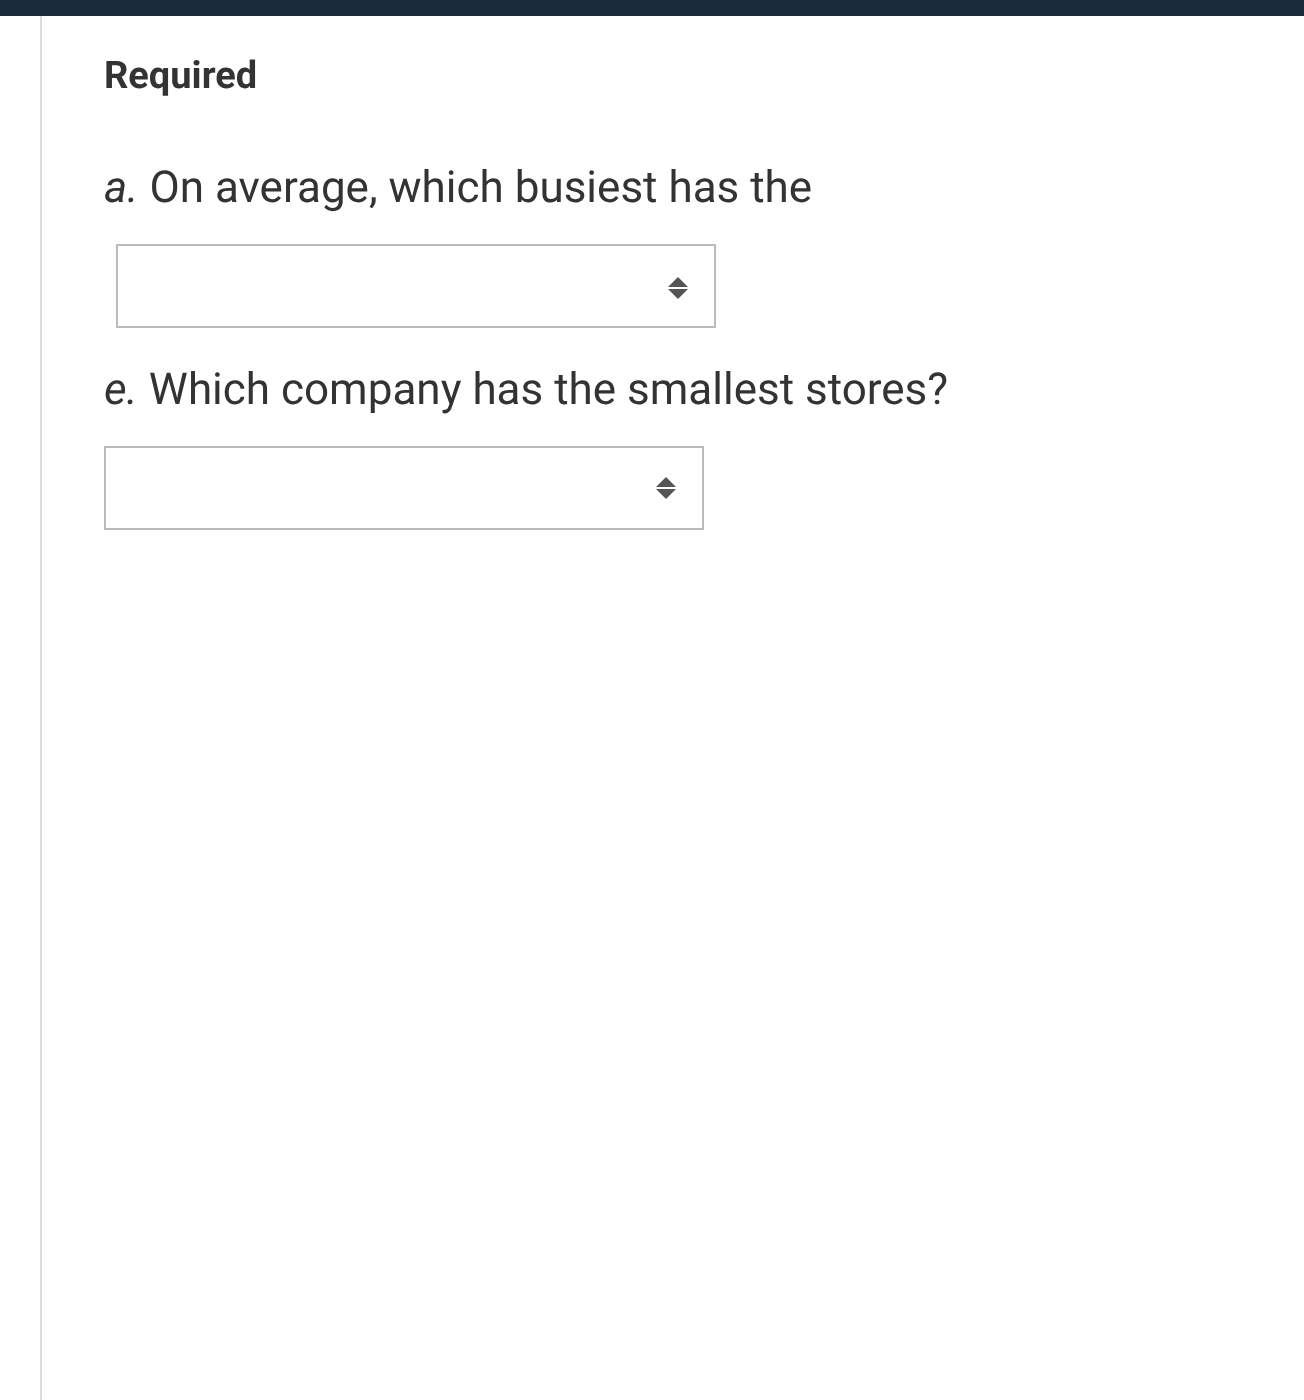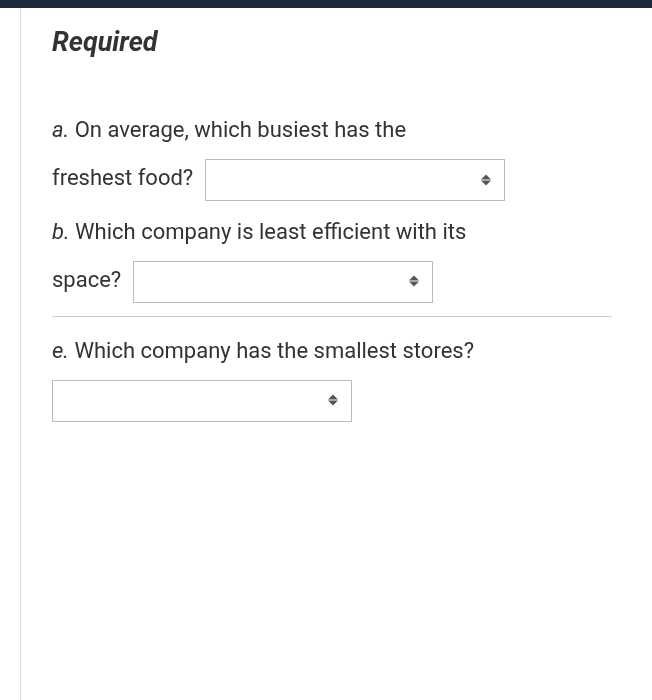--- a/index.html
+++ b/index.html
@@ -25,24 +25,23 @@
       top: 8px;
       bottom: 0;
       width: 1px;
       background: #ddd;
     }
     .content {
       padding: 18px 40px 40px 52px;
     }
     .required-heading {
       font-weight: 700;
-      font-size: 27px;
+      font-size: 19px;
       color: #333;
-      margin-bottom: 48px;
-      font-style: italic;
+      margin-bottom: 22px;
     }
     .question-row {
       font-size: 22px;
       color: #333;
       line-height: 2.2;
       margin-bottom: 4px;
     }
     .question-row.with-divider {
       border-bottom: 1px solid #ccc;
       padding-bottom: 10px;
@@ -100,42 +99,29 @@
 
 <div class="top-bar"></div>
 <div class="left-border"></div>
 
 <div class="content">
   <div class="required-heading">Required</div>
 
   <div class="question-row">
     <span class="letter">a.</span>
     <span>On average, which busiest has the</span><br>
-    <span>freshest food?</span>
     <span class="select-wrap">
       <select class="select-box"></select>
       <span class="select-arrows">
         <span class="arrow-up"></span>
         <span class="arrow-down"></span>
       </span>
     </span>
   </div>
 
-  <div class="question-row with-divider">
-    <span class="letter">b.</span>
-    <span>Which company is least efficient with its</span><br>
-    <span>space?</span>
-    <span class="select-wrap">
-      <select class="select-box"></select>
-      <span class="select-arrows">
-        <span class="arrow-up"></span>
-        <span class="arrow-down"></span>
-      </span>
-    </span>
-  </div>
 
 
 
   <div class="question-row">
     <span class="letter">e.</span>
     <span>Which company has the smallest stores?</span><br>
     <span class="select-wrap" style="margin-left:0;">
       <select class="select-box"></select>
       <span class="select-arrows">
         <span class="arrow-up"></span>

